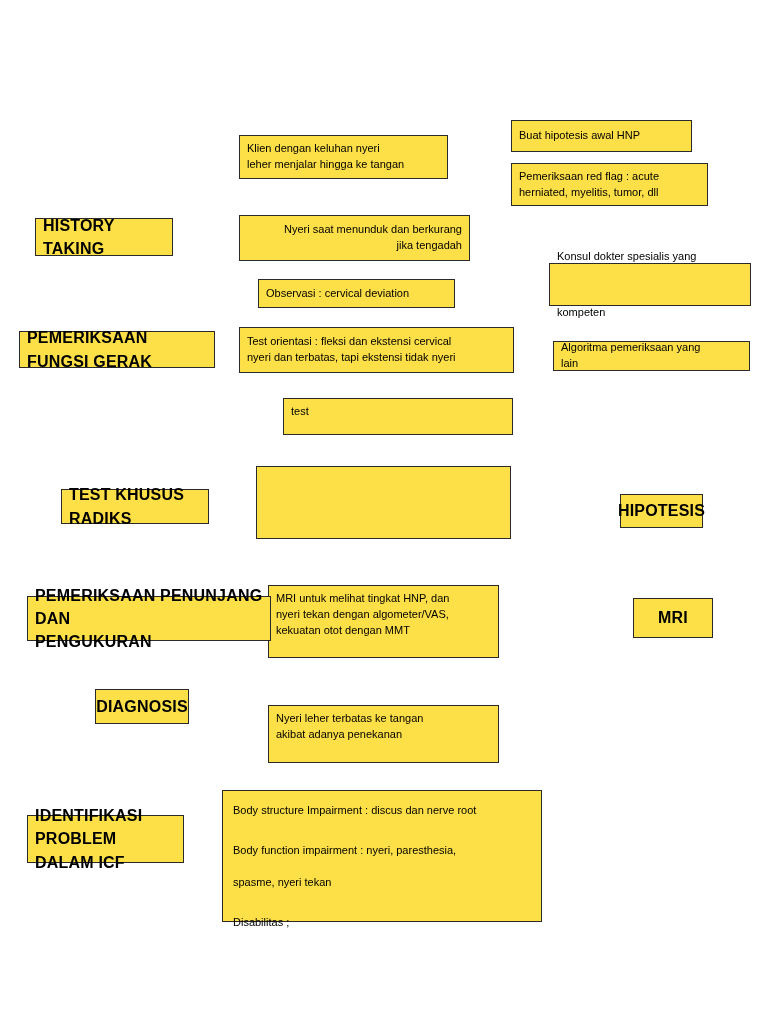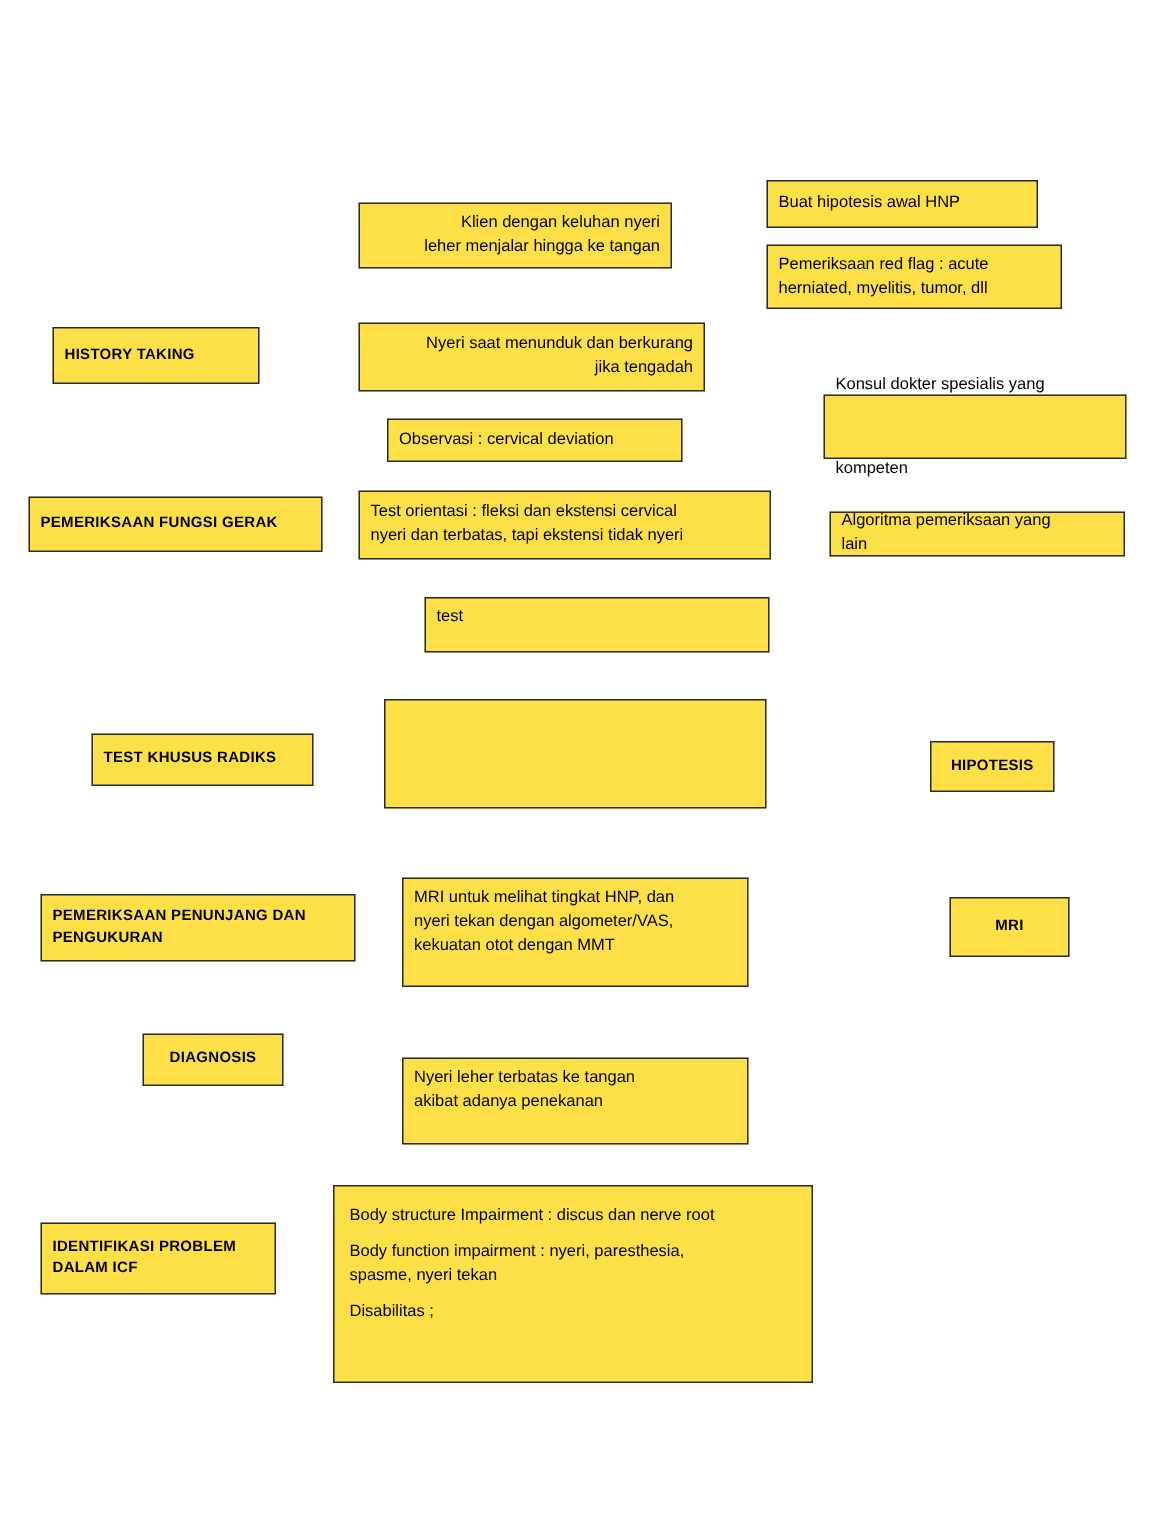--- a/index.html
+++ b/index.html
@@ -36,35 +36,35 @@
     flex-direction: column;
     justify-content: center;
     padding: 3px 7px;
   }
   .box .line {
     display: block;
     line-height: 1.45;
   }
   
   .stage {
-    font-size: 10px;
+    font-size: 16px;
     font-weight: bold;
     letter-spacing: 0.2px;
   }
   .stage.center {
     align-items: center;
     text-align: center;
   }
   
   .content {
     font-size: 11px;
     font-weight: normal;
   }
   .content.center {
-    align-items: flex-end;
+    align-items: flex-start;
     text-align: center;
   }
   .content.top {
     justify-content: flex-start;
     padding-top: 5px;
   }
   .icf .line {
     line-height: 1.4;
     margin-bottom: 9px;
   }
@@ -138,39 +138,39 @@
   <div class="box stage center" style="left:620px; top:494px; width:83px; height:34px;">
     <span class="line">HIPOTESIS</span>
   </div>
 
   <div class="box content top" style="left:268px; top:585px; width:231px; height:73px;">
     <span class="line">MRI untuk melihat tingkat HNP, dan</span>
     <span class="line">nyeri tekan dengan algometer/VAS,</span>
     <span class="line">kekuatan otot dengan MMT</span>
   </div>
 
-  <div class="box stage" style="left:27px; top:596px; width:210px; height:45px;">
+  <div class="box stage" style="left:27px; top:596px; width:244px; height:45px;">
     <span class="line">PEMERIKSAAN PENUNJANG DAN</span>
     <span class="line">PENGUKURAN</span>
   </div>
 
   <div class="box stage center" style="left:633px; top:598px; width:80px; height:40px;">
     <span class="line">MRI</span>
   </div>
 
   <div class="box stage center" style="left:95px; top:689px; width:94px; height:35px;">
     <span class="line">DIAGNOSIS</span>
   </div>
 
   <div class="box content top" style="left:268px; top:705px; width:231px; height:58px;">
     <span class="line">Nyeri leher terbatas ke tangan</span>
     <span class="line">akibat adanya penekanan</span>
   </div>
 
-  <div class="box content top icf" style="left:222px; top:790px; width:320px; height:132px; padding-top:12px; padding-left:10px;">
+  <div class="box content top icf" style="left:222px; top:790px; width:320px; height:132px; padding-top:12px; padding-left:10px;gap:16px;">
     <span class="line">Body structure Impairment : discus dan nerve root</span>
     <span class="line" style="margin-bottom:0;">Body function impairment : nyeri, paresthesia,</span>
     <span class="line">spasme, nyeri tekan</span>
     <span class="line">Disabilitas ;</span>
   </div>
 
   <div class="box stage" style="left:27px; top:815px; width:157px; height:48px;">
     <span class="line">IDENTIFIKASI PROBLEM</span>
     <span class="line">DALAM ICF</span>
   </div>

